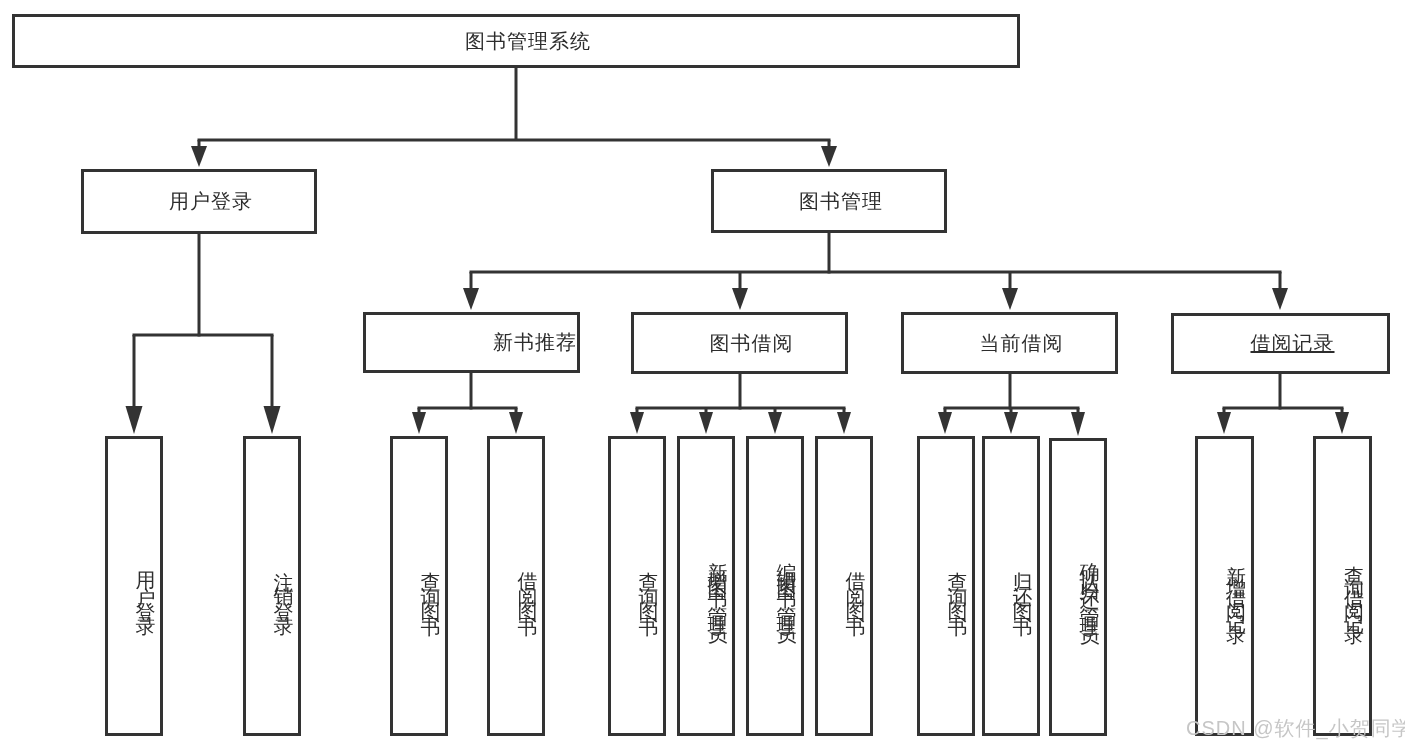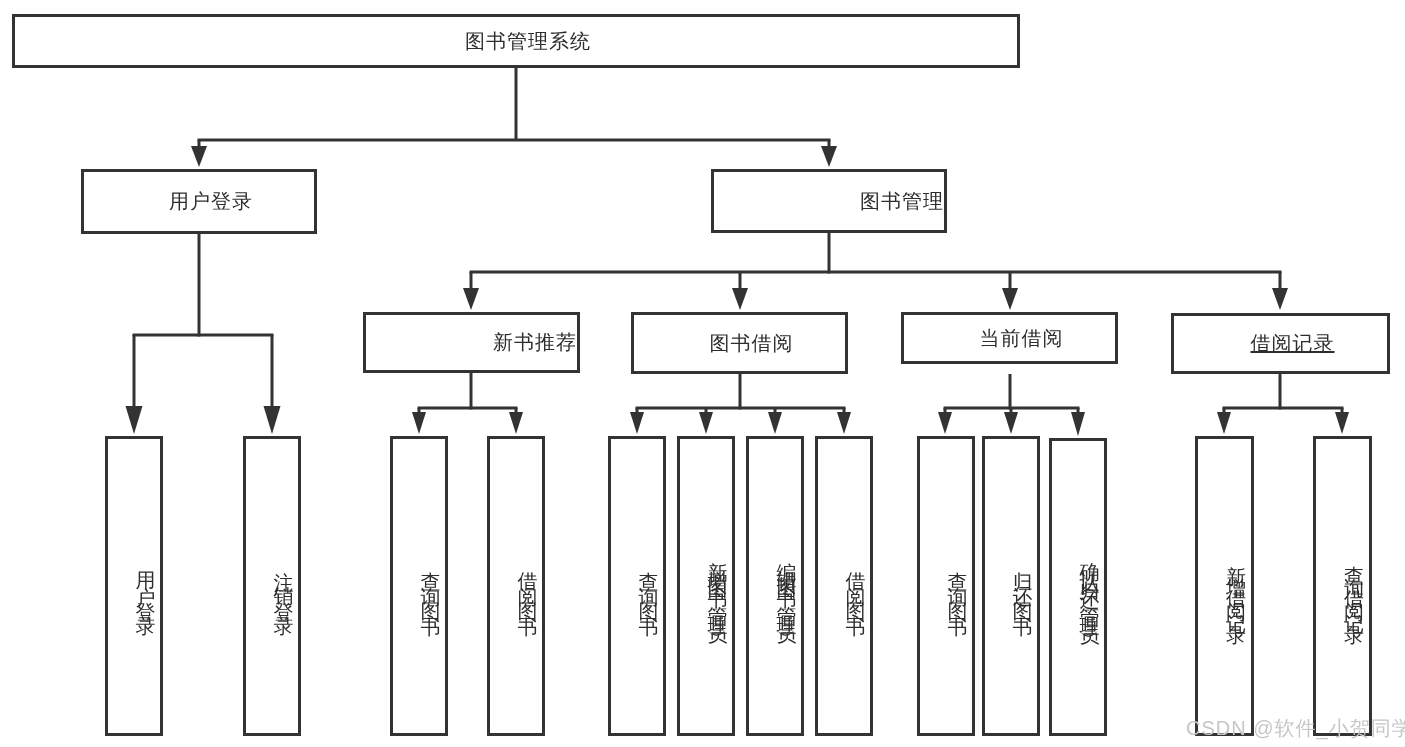--- a/index.html
+++ b/index.html
@@ -119,31 +119,31 @@
     <polygon points="1335,412 1349,412 1342,434" stroke="none"></polygon>
   </svg>
 
   <div class="node" style="left:12px; top:14px; width:1008px; height:54px;">
     <span>图书管理系统</span>
   </div>
 
   <div class="node" style="left:81px; top:169px; width:236px; height:65px;">
     <span>用户登录</span>
   </div>
-  <div class="node" style="left:711px; top:169px; width:236px; height:64px;justify-content:flex-end;">
+  <div class="node" style="left:711px; top:169px; width:236px; height:64px;">
     <span>图书管理</span>
   </div>
 
   <div class="node" style="left:363px; top:312px; width:217px; height:61px;justify-content:flex-end;">
     <span>新书推荐</span>
   </div>
   <div class="node" style="left:631px; top:312px; width:217px; height:62px;">
     <span>图书借阅</span>
   </div>
-  <div class="node" style="left:901px; top:312px; width:217px; height:52px;">
+  <div class="node" style="left:901px; top:312px; width:217px; height:62px;">
     <span>当前借阅</span>
   </div>
   <div class="node" style="left:1171px; top:313px; width:219px; height:61px;text-decoration:underline;">
     <span>借阅记录</span>
   </div>
 
   <div class="node leaf" style="left:105px; top:436px; width:58px; height:300px;">
     <span class="sp-4">用户登录</span>
   </div>
   <div class="node leaf" style="left:243px; top:436px; width:58px; height:300px;">

